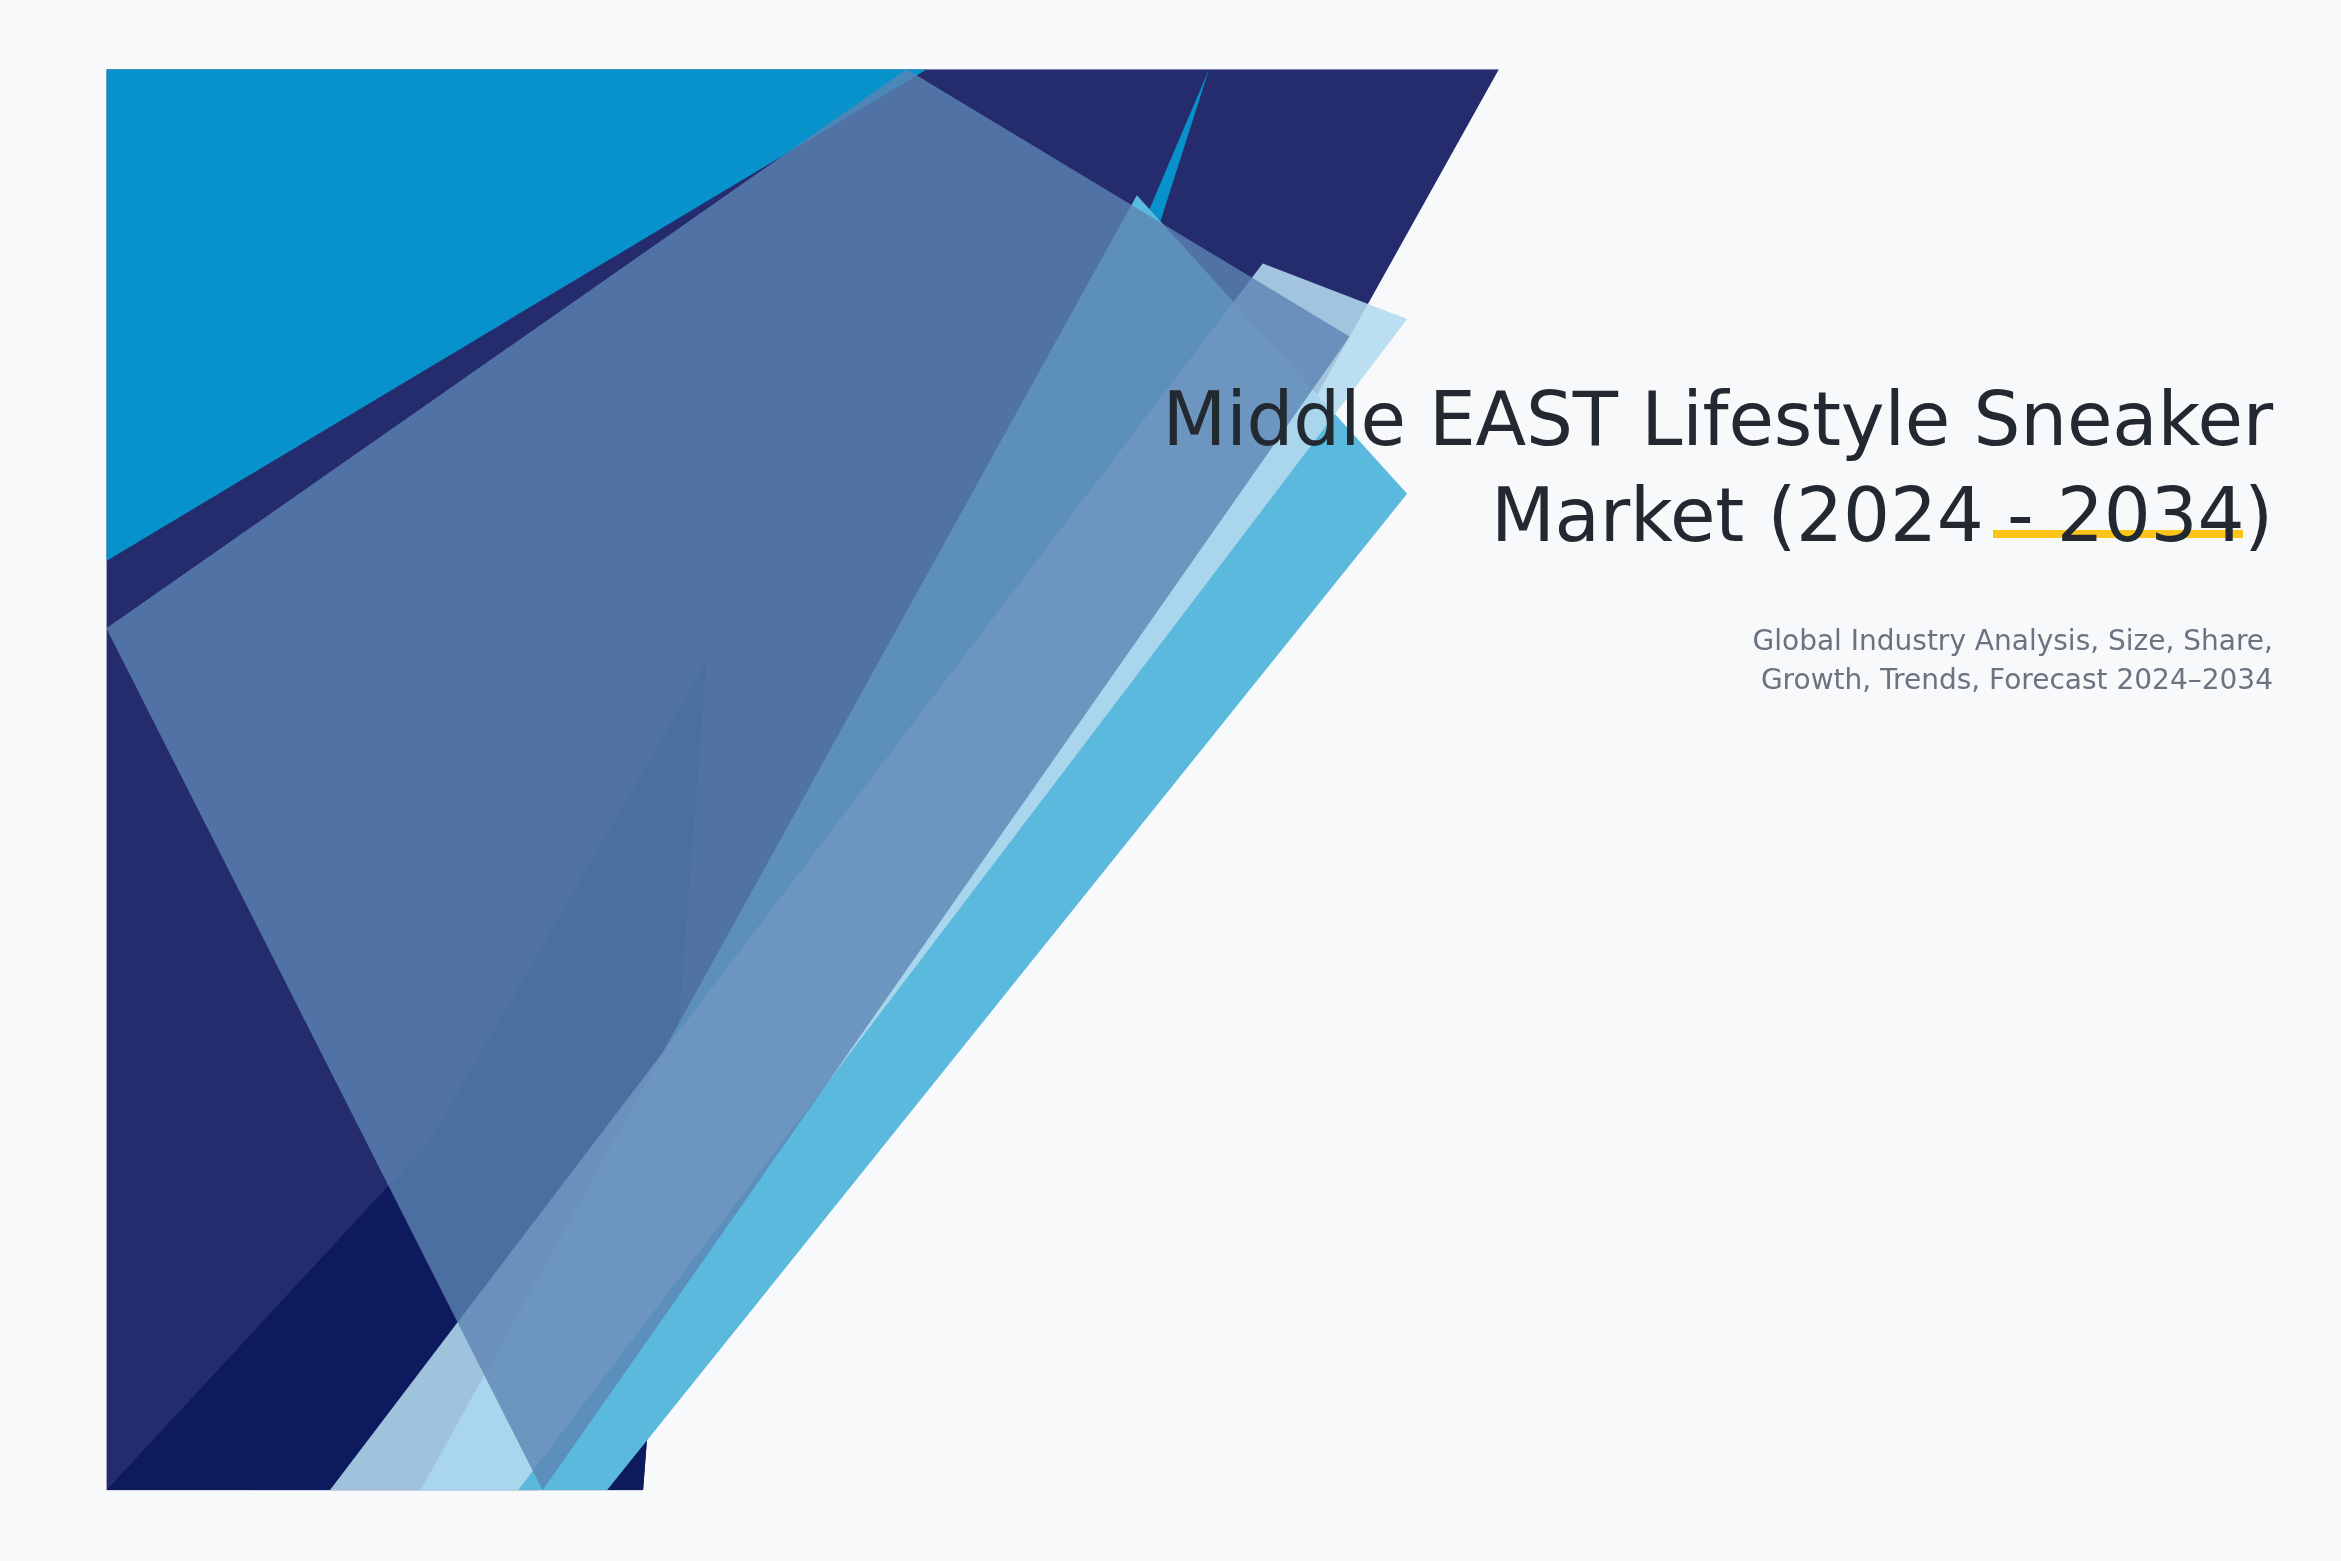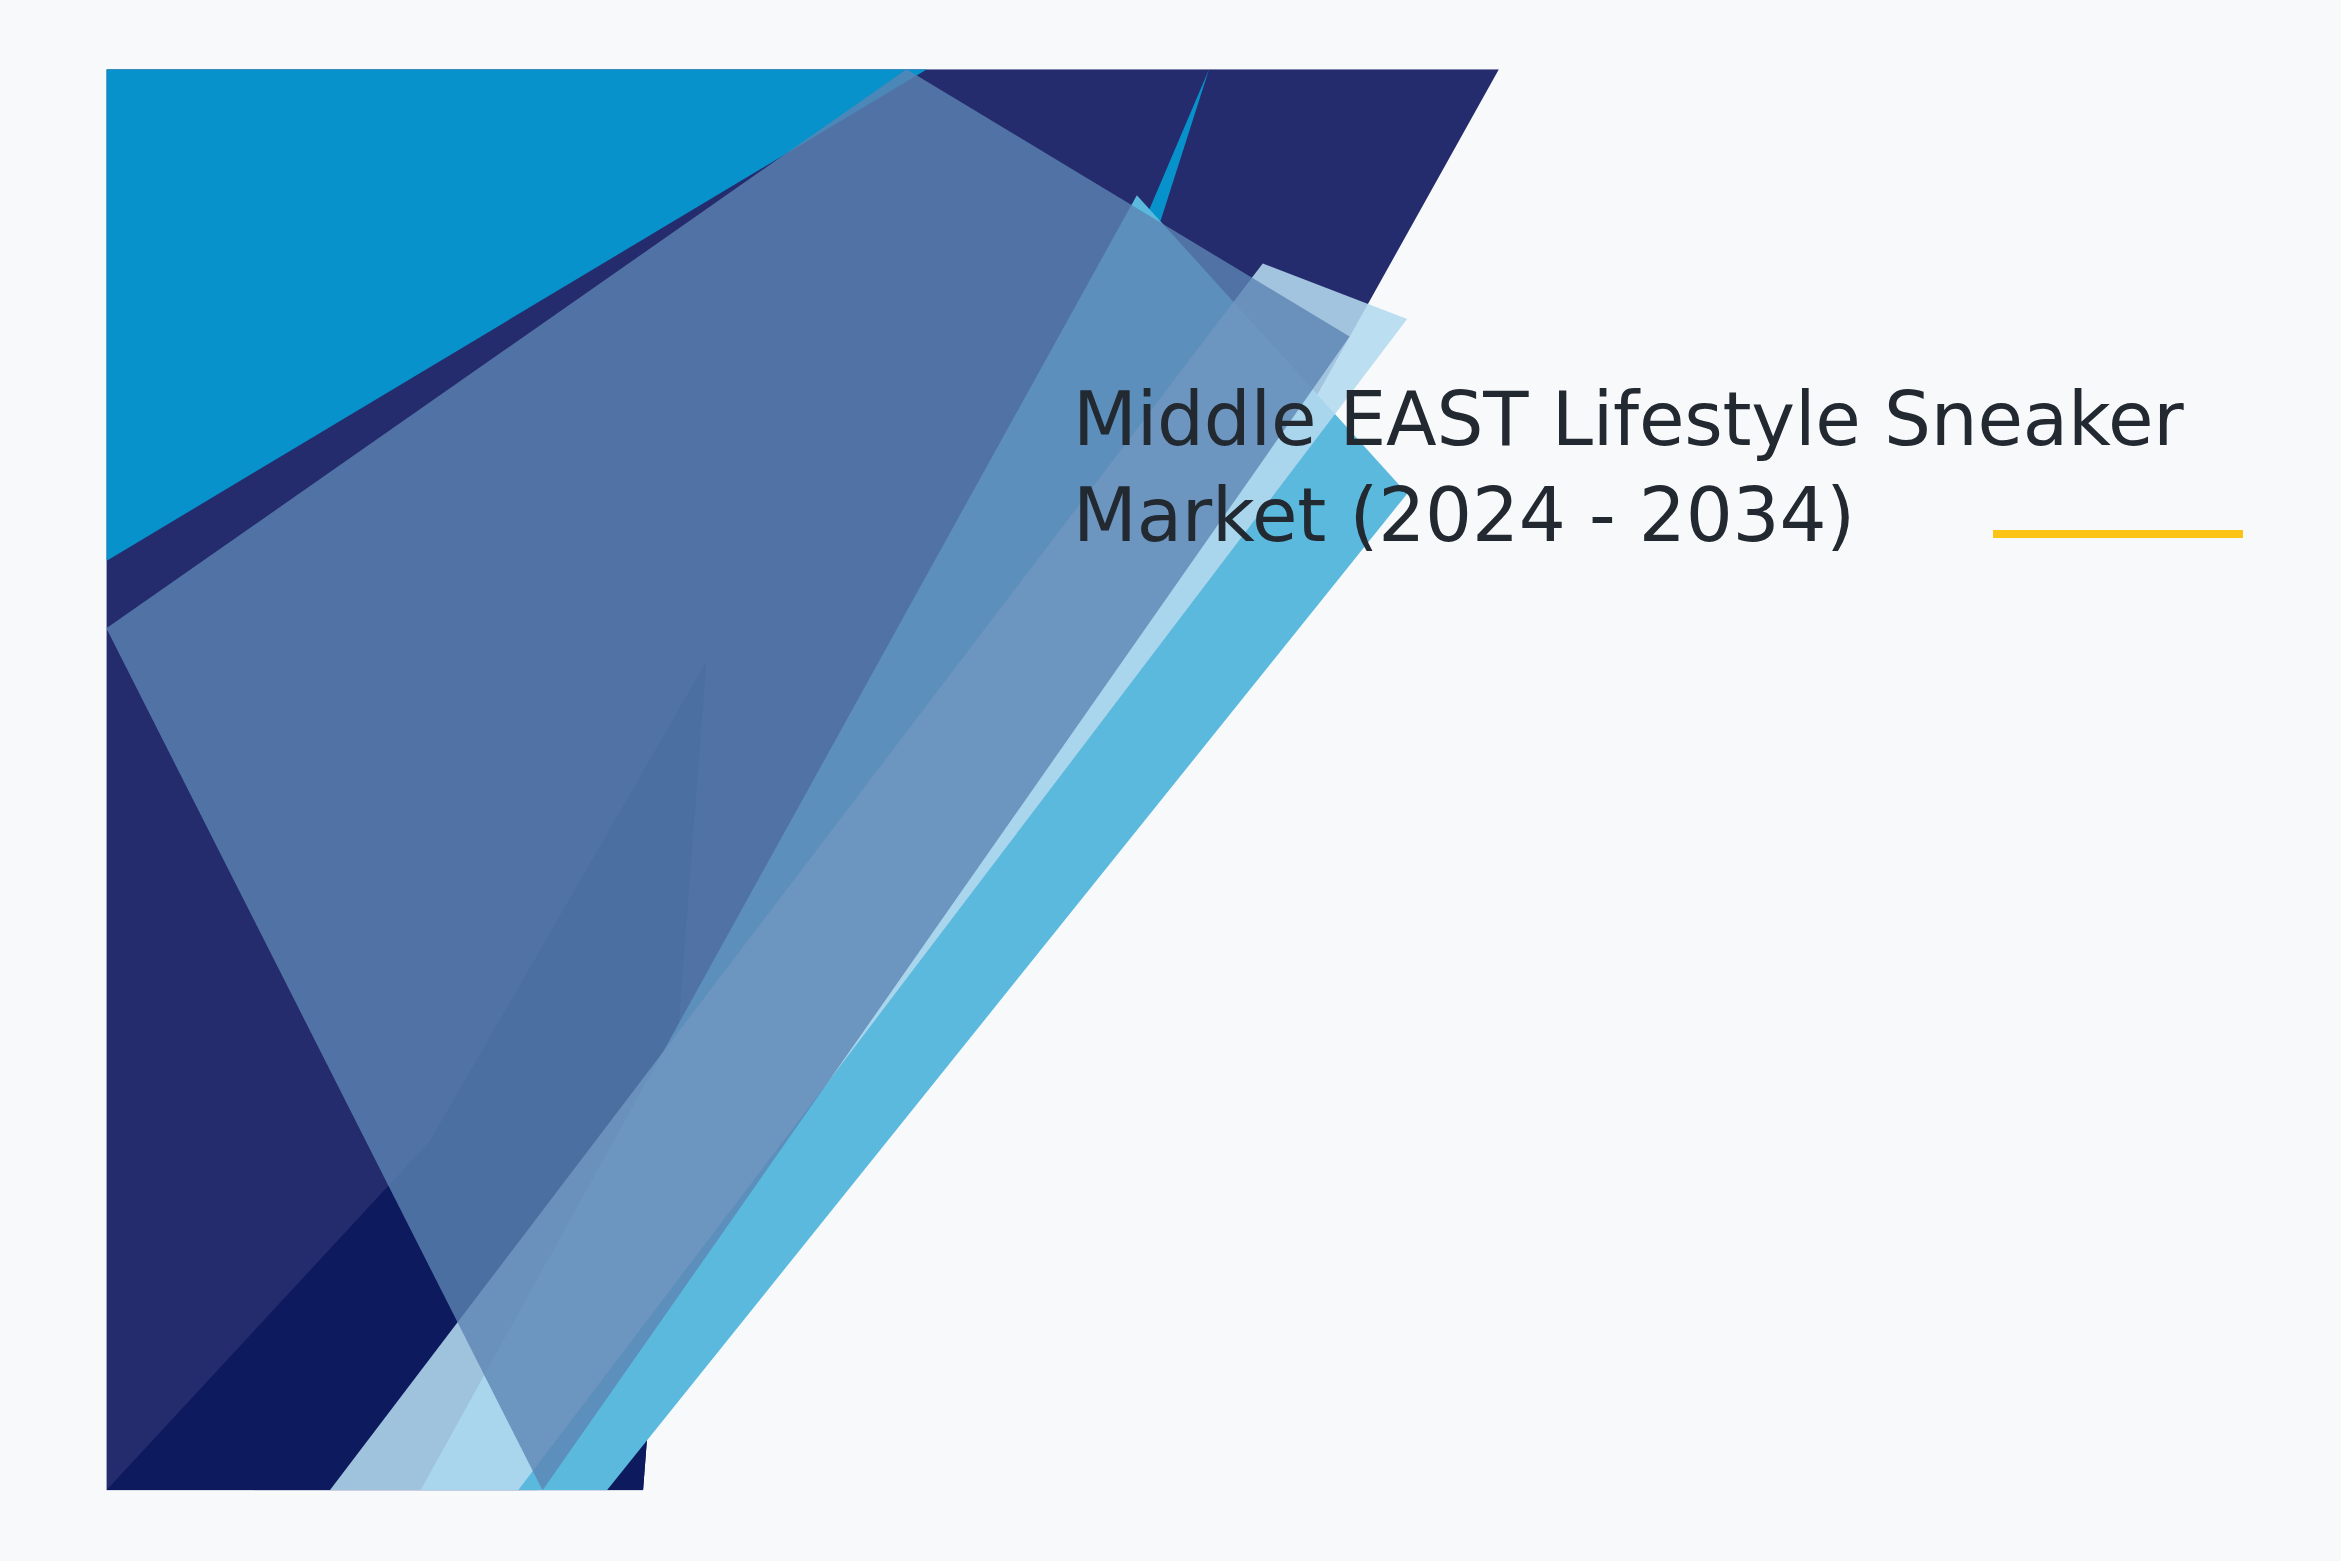--- a/index.html
+++ b/index.html
@@ -20,21 +20,21 @@
     left: 0;
     top: 0;
     width: 2342px;
     height: 1561px;
   }
   #text-block {
     position: absolute;
     left: 1073px;
     top: 371px;
     width: 1200px;
-    text-align: left;
+    text-align: right;
   }
   .title {
     font-family: "DejaVu Sans", sans-serif;
     font-size: 74px;
     line-height: 1.30;
     font-weight: 400;
     color: #222930;
     letter-spacing: -0.2px;
     margin: 0;
     position: relative;
@@ -94,16 +94,18 @@
       <polygon points="1858,142 2766,690 1112,3055 218,1288" fill="#5d85b3" fill-opacity="0.80"></polygon>
 
     </g>
   </svg>
 
   <div id="title-underline"></div>
 
   <div id="text-block">
     <h1 class="title">Middle EAST Lifestyle Sneaker
 Market (2024 - 2034)</h1>
+    <p class="subtitle">Global Industry Analysis, Size, Share,
+Growth, Trends, Forecast 2024–2034</p>
   </div>
 
 </div>
 
 
 </body></html>

